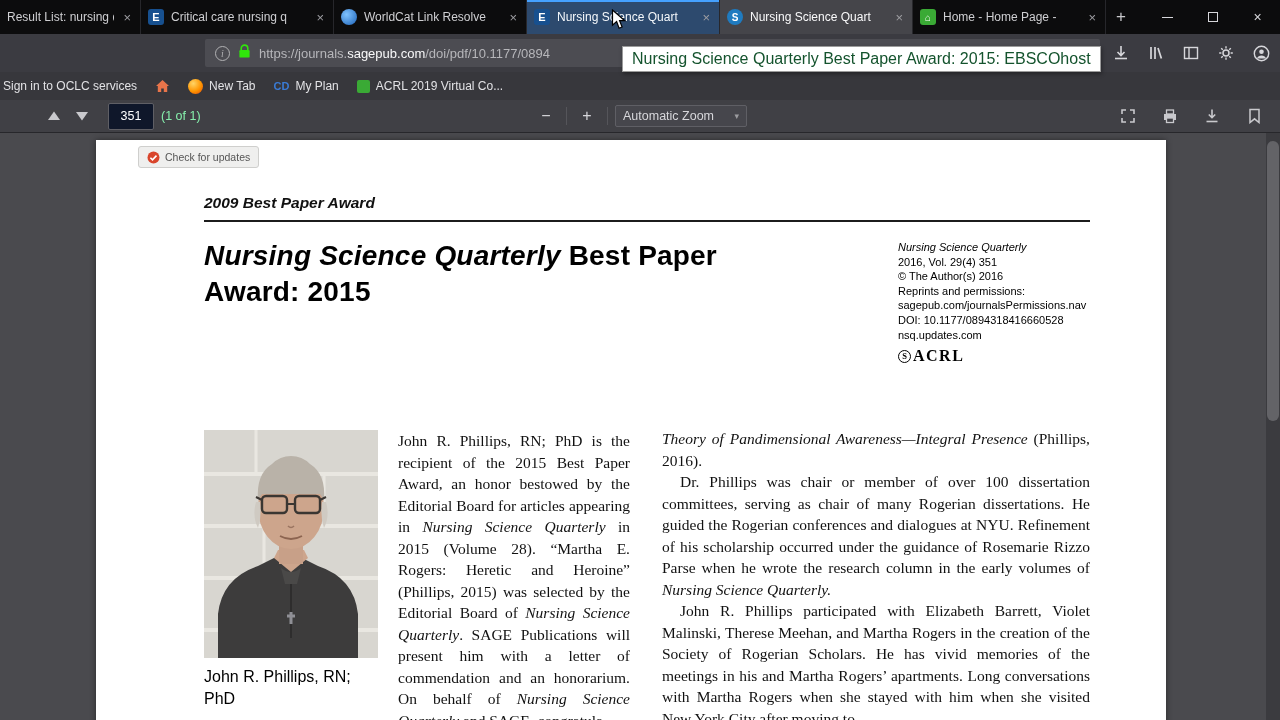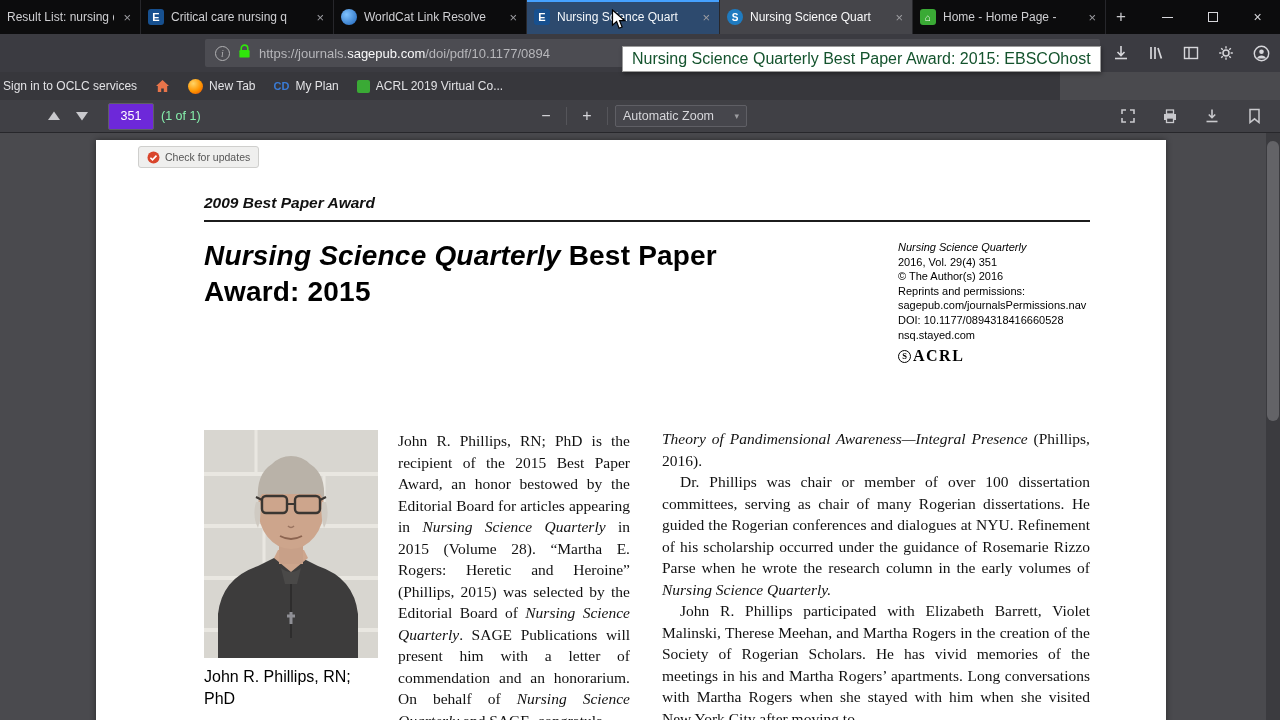--- a/index.html
+++ b/index.html
@@ -39,34 +39,34 @@
               border-radius:2px; display:flex; align-items:center; gap:8px; padding:0 10px; }
   .info-icon { width:15px; height:15px; border:1.4px solid #b1b1b3; border-radius:50%;
                color:#b1b1b3; font-size:10px; font-style:italic; display:flex;
                align-items:center; justify-content:center; font-family:"Liberation Serif",serif; }
   .urltext { font-size:13px; color:#b6b6ba; white-space:nowrap; overflow:hidden; }
   .urltext .domain { color:#f9f9fa; }
   .navicons { position:absolute; right:8px; top:0; height:38px; display:flex; align-items:center; gap:13px; }
   .navico { width:22px; height:22px; display:flex; align-items:center; justify-content:center; color:#d7d7db; }
 
   
-  .bookmarks { position:absolute; left:0; top:72px; width:1060px; height:28px; background:#37373c;
+  .bookmarks { position:absolute; left:0; top:72px; width:1280px; height:28px; background:#37373c;
                display:flex; align-items:center; gap:18px; padding-left:3px;
                font-size:12px; color:#e2e2e5; }
   .bmitem { display:flex; align-items:center; gap:6px; white-space:nowrap; }
   .ffball { width:15px; height:15px; border-radius:50%;
             background:radial-gradient(circle at 35% 30%, #ffd567, #ff9500 55%, #e3440c); }
   .cdmark { color:#3a7bd5; font-weight:bold; font-size:11px; }
   .greensq { width:13px; height:13px; background:#3aaa35; border-radius:2px; }
 
   
   .pdfbar { position:absolute; left:0; top:100px; width:1280px; height:33px; background:#404045;
             display:flex; align-items:center; border-bottom:1px solid #27272b; }
   .pdfbtn { width:28px; height:25px; display:flex; align-items:center; justify-content:center; }
-  .pageinput { width:46px; height:27px; background:#6d28d9; border:1px solid #5f5f65; color:#fff;
+  .pageinput { width:46px; height:27px; background:#0f172a; border:1px solid #5f5f65; color:#fff;
                font-size:12.5px; text-align:center; margin-left:12px; border-radius:2px; }
   .pagecount { color:#86efac; font-size:12.5px; margin-left:7px; }
   .centergroup { position:absolute; left:50%; transform:translateX(-50%); display:flex;
                  align-items:center; height:33px; }
   .zbtn { width:26px; height:25px; display:flex; align-items:center; justify-content:center;
           color:#d7d7db; font-size:16px; }
   .vsep { width:1px; height:18px; background:#55555a; margin:0 7px; }
   .zoomselect { min-width:132px; height:22px; background:#46464c; border:1px solid #5f5f65;
                 border-radius:2px; color:#d7d7db; font-size:12.5px; display:flex;
                 align-items:center; justify-content:space-between; padding:0 7px;gap:8px; }
@@ -302,21 +302,21 @@
 
       <div class="title"><span class="it">Nursing Science Quarterly</span><span> Best Paper Award: 2015</span></div>
 
       <div class="meta">
         <div class="jname">Nursing Science Quarterly</div>
         <div>2016, Vol. 29(4) 351</div>
         <div>© The Author(s) 2016</div>
         <div>Reprints and permissions:</div>
         <div>sagepub.com/journalsPermissions.nav</div>
         <div>DOI: 10.1177/0894318416660528</div>
-        <div>nsq.stayed.com</div>
+        <div>nsq.updates.com</div>
         <div class="sagelogo">
           <span class="scircle">S</span>
           <span class="sageword">ACRL</span>
         </div>
       </div>
 
       <div class="col col-left">
         <div class="photo-float">
           <div class="photo">
             <svg width="174" height="228" viewBox="0 0 174 228">

